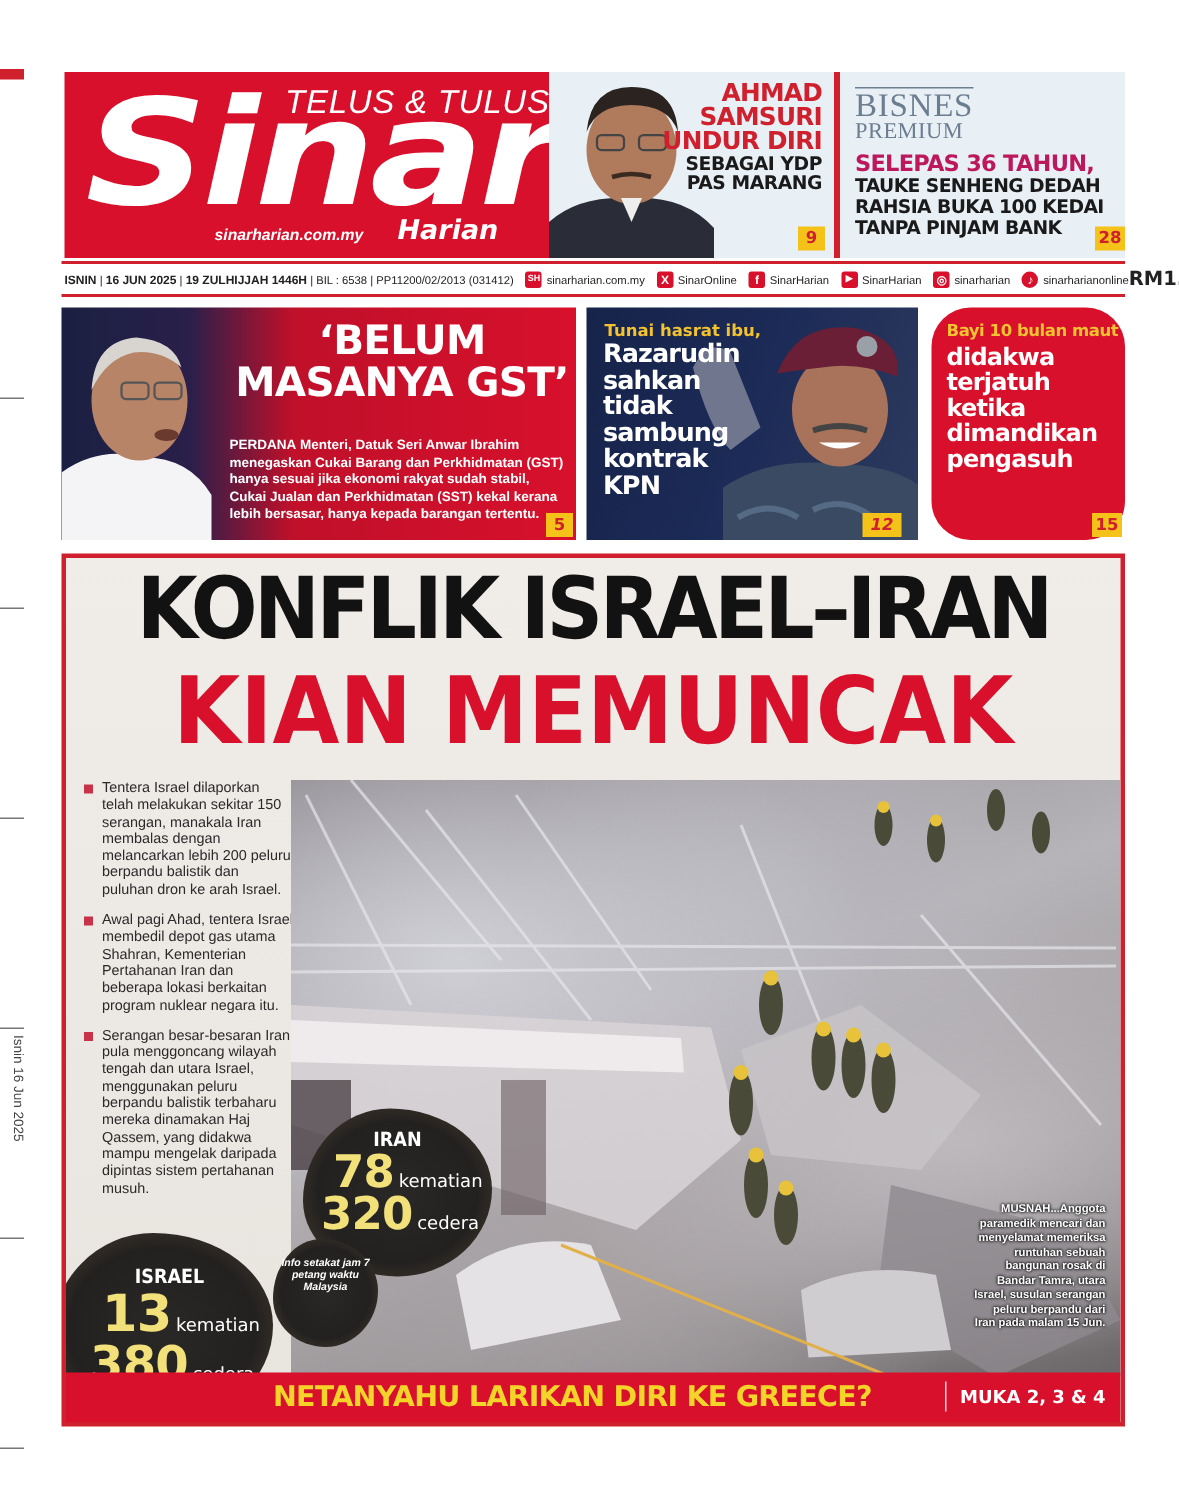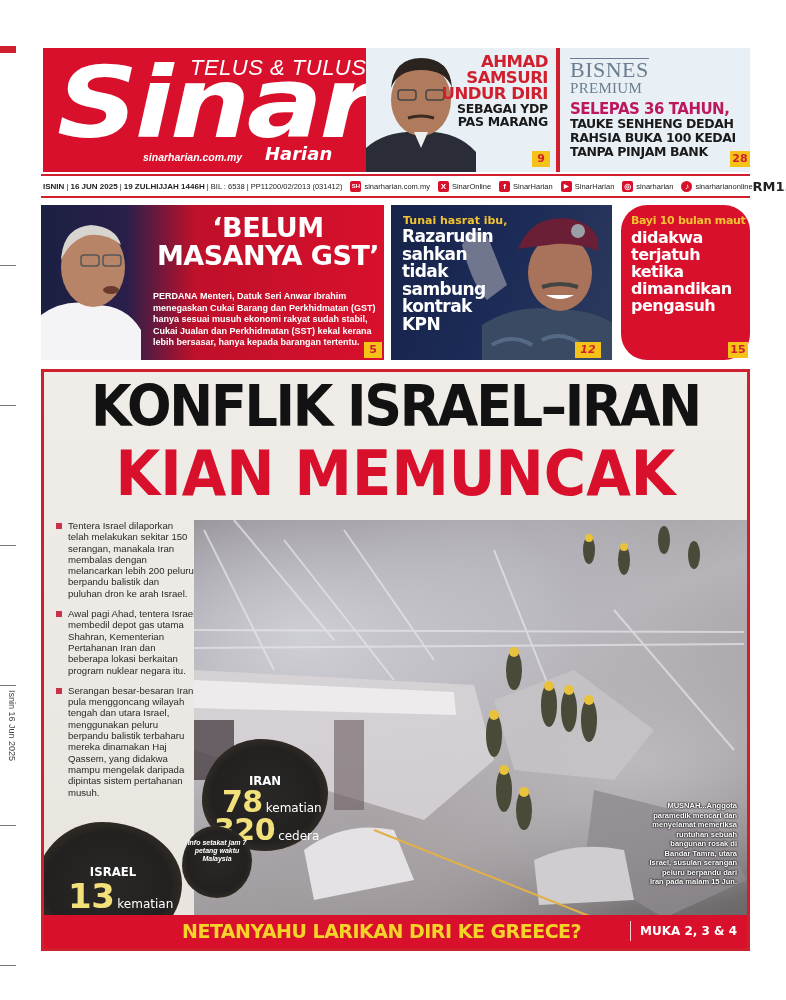--- a/index.html
+++ b/index.html
@@ -67,21 +67,21 @@
   .photo { position: absolute; left: 150px; top: 148px; width: 553px; height: 398px; background:
       radial-gradient(ellipse at 20% 30%, #cfcfd6 0%, transparent 45%),
       radial-gradient(ellipse at 60% 20%, #b8b6bd 0%, transparent 40%),
       radial-gradient(ellipse at 80% 60%, #bdb9bd 0%, transparent 45%),
       radial-gradient(ellipse at 40% 75%, #a9a3a6 0%, transparent 50%),
       linear-gradient(160deg, #8a878c 0%, #b7b4b9 40%, #9d999b 70%, #6a6567 100%);
     overflow: hidden; }
   .photo svg { position: absolute; left: 0; top: 0; }
 
   .burn { position: absolute; border-radius: 46% 54% 50% 50% / 55% 48% 52% 45%; background: radial-gradient(ellipse at center, #2a2826 0%, #232120 60%, #3a3228 80%, #c9a66a 92%, #e8d6a8 100%); }
-  .burn-text { position: absolute; color: #f2e07a; font-family: "DejaVu Sans", sans-serif; margin-top: 20px; }
+  .burn-text { position: absolute; color: #f2e07a; font-family: "DejaVu Sans", sans-serif; }
   .burn .country { color: #fff; font-weight: bold; font-size: 13px; font-family: "DejaVu Sans Condensed", "DejaVu Sans", sans-serif; text-align: center; }
   .bignum { font-size: 30px; font-weight: bold; color: #f2e07a; letter-spacing: -0.5px; line-height: 28px; }
   .numlabel { font-size: 12px; color: #fff; margin-left: 3px; }
 
   .iran-box { left: 158px; top: 367px; width: 126px; height: 112px; }
   .israel-box { left: -10px; top: 450px; width: 148px; height: 128px; }
   .info-box { left: 138px; top: 454px; width: 70px; height: 72px; }
   .info-text { position: absolute; left: 0; top: 13px; width: 70px; text-align: center; color: #fff; font-size: 7px; font-style: italic; font-weight: bold; line-height: 8px; }
 
   .caption { position: absolute; right: 10px; top: 429px; width: 90px; text-align: right; color: #fff; font-size: 7.5px; line-height: 9.5px; font-weight: bold; text-shadow: 0 0 2px #000, 0 0 2px #000; }
@@ -188,21 +188,21 @@
     <ellipse cx="52" cy="62" rx="32" ry="40" fill="#b88468"></ellipse>
     <path d="M20 55 Q22 22 50 20 Q75 22 80 40 Q66 28 48 30 Q30 34 20 55 Z" fill="#d8d4d0"></path>
     <rect x="40" y="50" width="18" height="11" rx="3" fill="none" stroke="#555" stroke-width="1.5"></rect>
     <rect x="62" y="50" width="18" height="11" rx="3" fill="none" stroke="#555" stroke-width="1.5"></rect>
     <ellipse cx="70" cy="85" rx="8" ry="4" fill="#6a3a2e"></ellipse>
   </svg>
   <div class="gst-title">
     <div>‘BELUM</div>
     <div>MASANYA GST’</div>
   </div>
-  <div class="gst-body"><b>PERDANA</b><span> Menteri, Datuk Seri Anwar Ibrahim menegaskan Cukai Barang dan Perkhidmatan (GST) hanya sesuai musuh ekonomi rakyat sudah stabil, Cukai Jualan dan Perkhidmatan (SST) kekal kerana lebih bersasar, hanya kepada barangan tertentu.</span></div>
+  <div class="gst-body"><b>PERDANA</b><span> Menteri, Datuk Seri Anwar Ibrahim menegaskan Cukai Barang dan Perkhidmatan (GST) hanya sesuai jika ekonomi rakyat sudah stabil, Cukai Jualan dan Perkhidmatan (SST) kekal kerana lebih bersasar, hanya kepada barangan tertentu.</span></div>
   <div class="page-tag" style="left:323px; top:137px;">5</div>
 </div>
 
 <div class="row2 kpn" style="position:absolute;">
   <svg class="kpn-photo" viewBox="0 0 160 155" width="160" height="155">
     <path d="M30 155 L30 120 Q60 100 100 104 Q140 104 160 118 L160 155 Z" fill="#3a4a63"></path>
     <path d="M40 140 Q60 128 80 140 M90 135 Q110 125 130 140" stroke="#556a85" stroke-width="4" fill="none"></path>
     <ellipse cx="108" cy="68" rx="32" ry="38" fill="#a8735a"></ellipse>
     <path d="M66 44 Q80 8 120 14 Q150 22 146 46 Q120 36 96 40 Q78 42 66 44 Z" fill="#6b1f36"></path>
     <circle cx="126" cy="26" r="7" fill="#9aa0a8"></circle>

